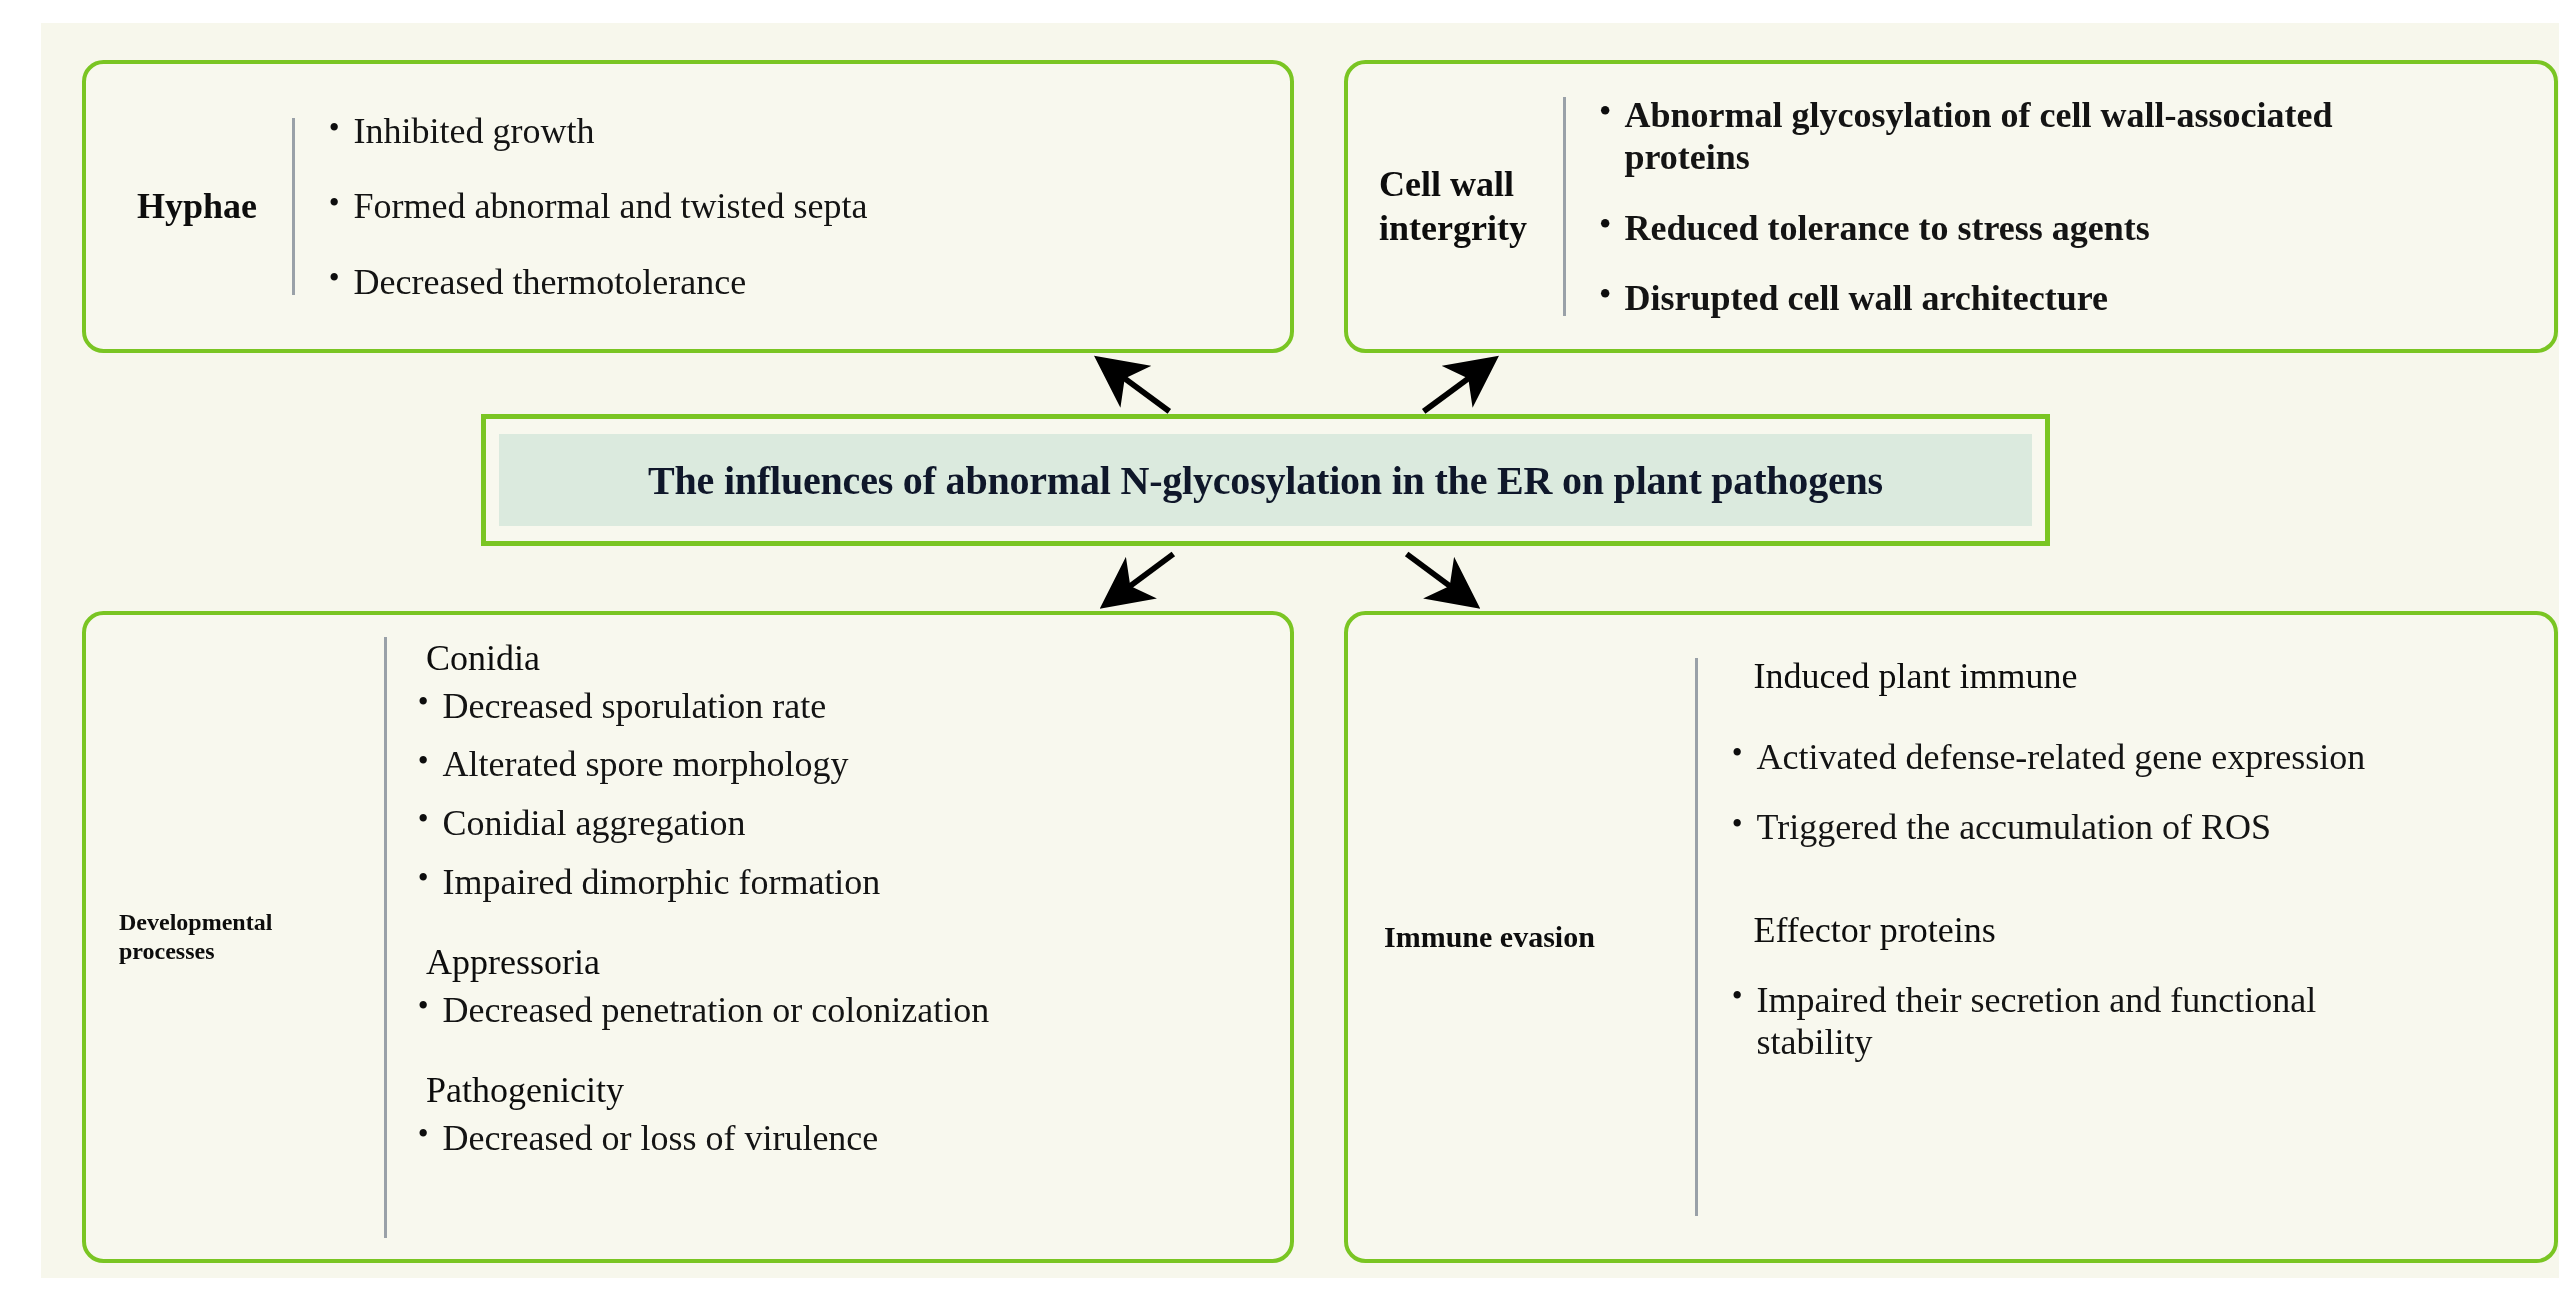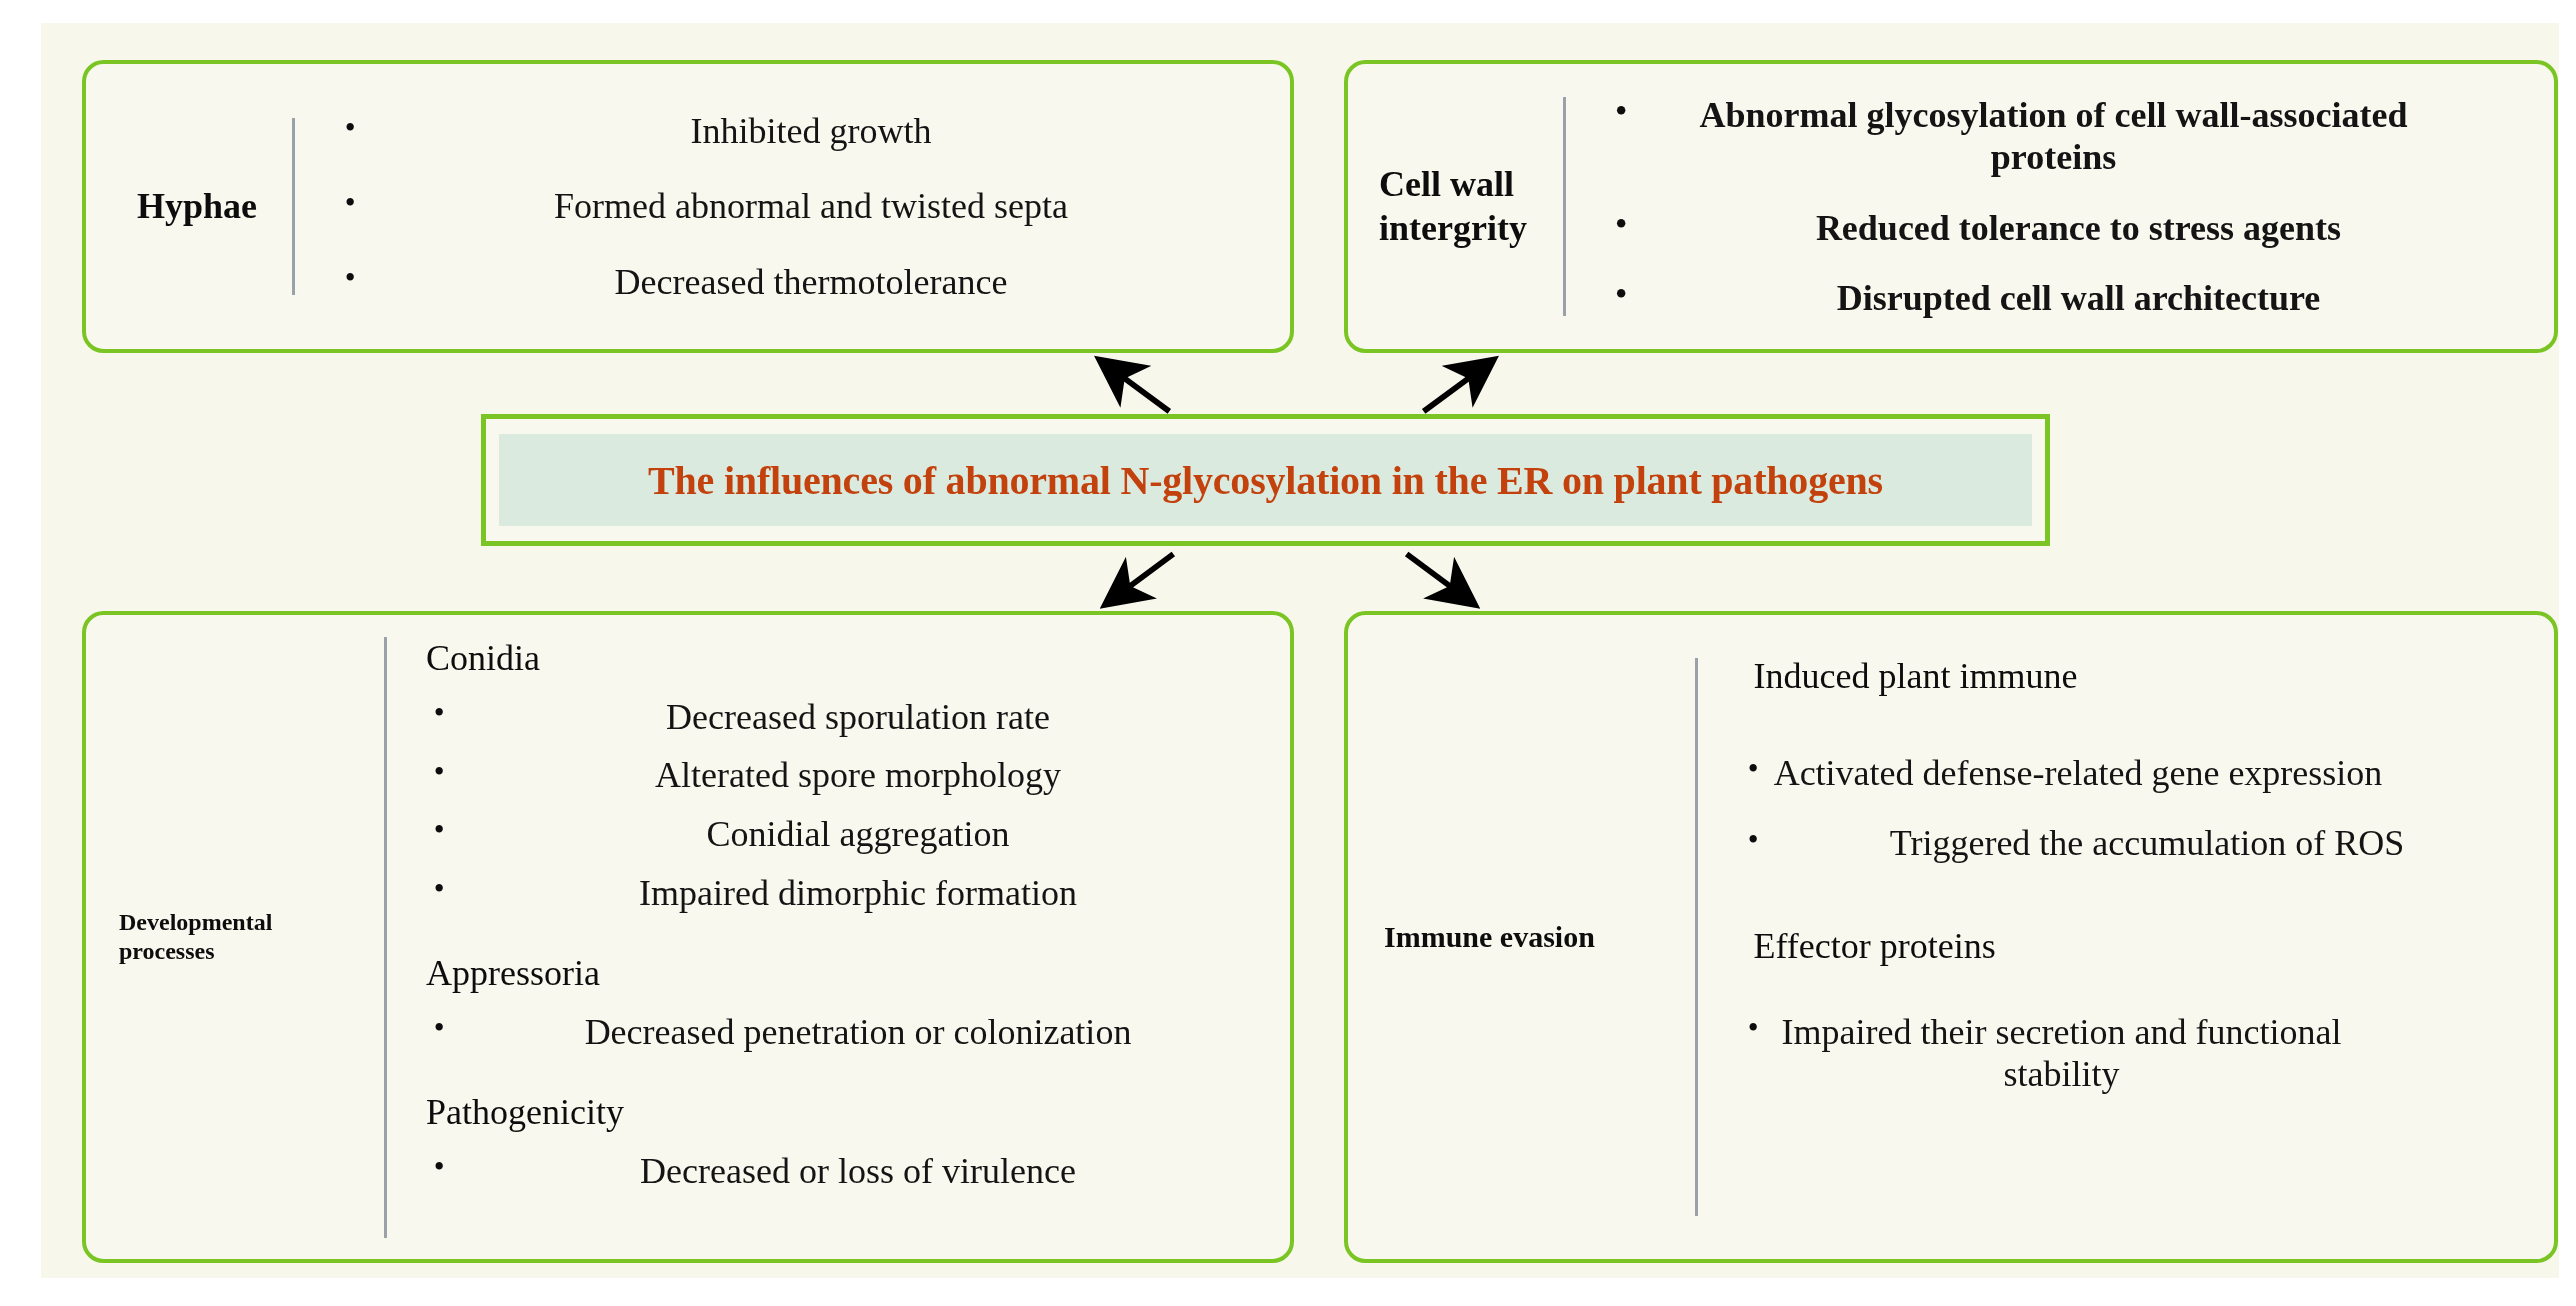--- a/index.html
+++ b/index.html
@@ -70,23 +70,22 @@
   .grp-head {
     font-weight: normal;
     font-size: 36px;
     line-height: 1.2;
     color: #0d0d0d;
     margin: 0 0 5px 11.6px;
   }
 
   ul.bullets {
     list-style: none;
-    margin: 16px;
+    margin: 0;
     padding: 0;
-    text-align: center;
   }
   ul.bullets li {
     position: relative;
     font-size: 36px;
     line-height: 1.17;
     color: #141414;
     padding-left: 28px;
     margin: 0;
   }
   ul.bullets li::before {
@@ -169,21 +168,21 @@
     width: 100%;
     height: 100%;
     background: #dbeade;
     display: flex;
     align-items: center;
     justify-content: center;
   }
   #center-banner .title {
     font-weight: bold;
     font-size: 40px;
-    color: #c2410c;
+    color: #0f172a;
     white-space: nowrap;
     letter-spacing: -0.2px;
   }
 
   
   .arrow-svg {
     position: absolute;
     overflow: visible;
     pointer-events: none;
   }

